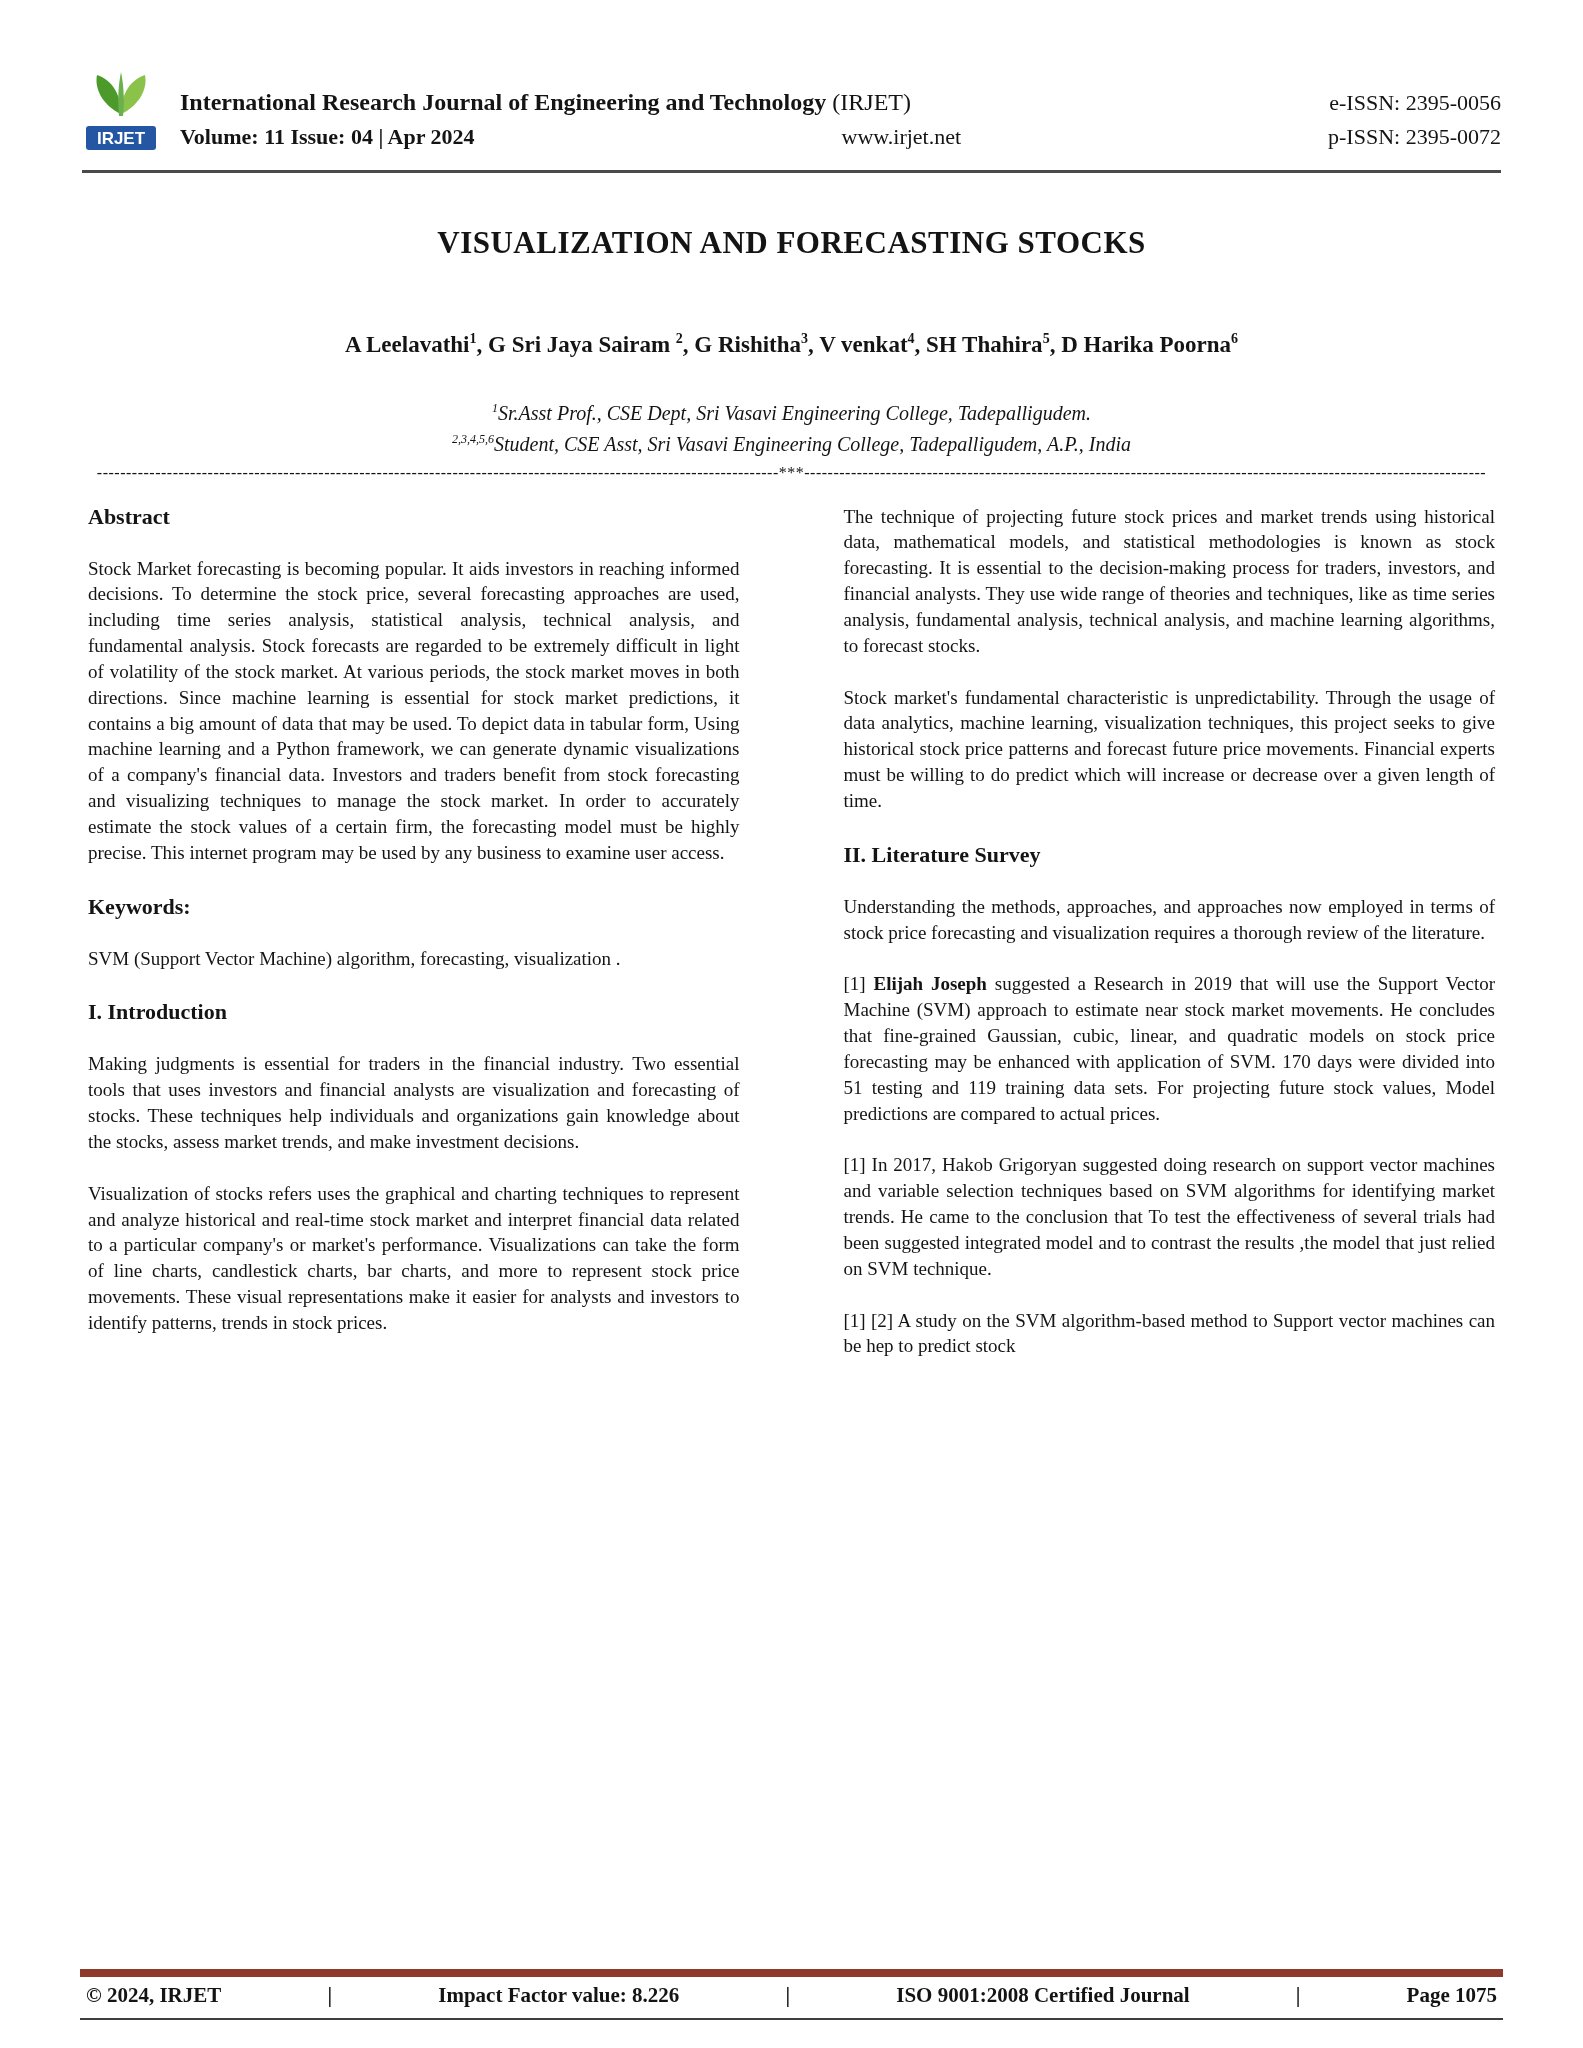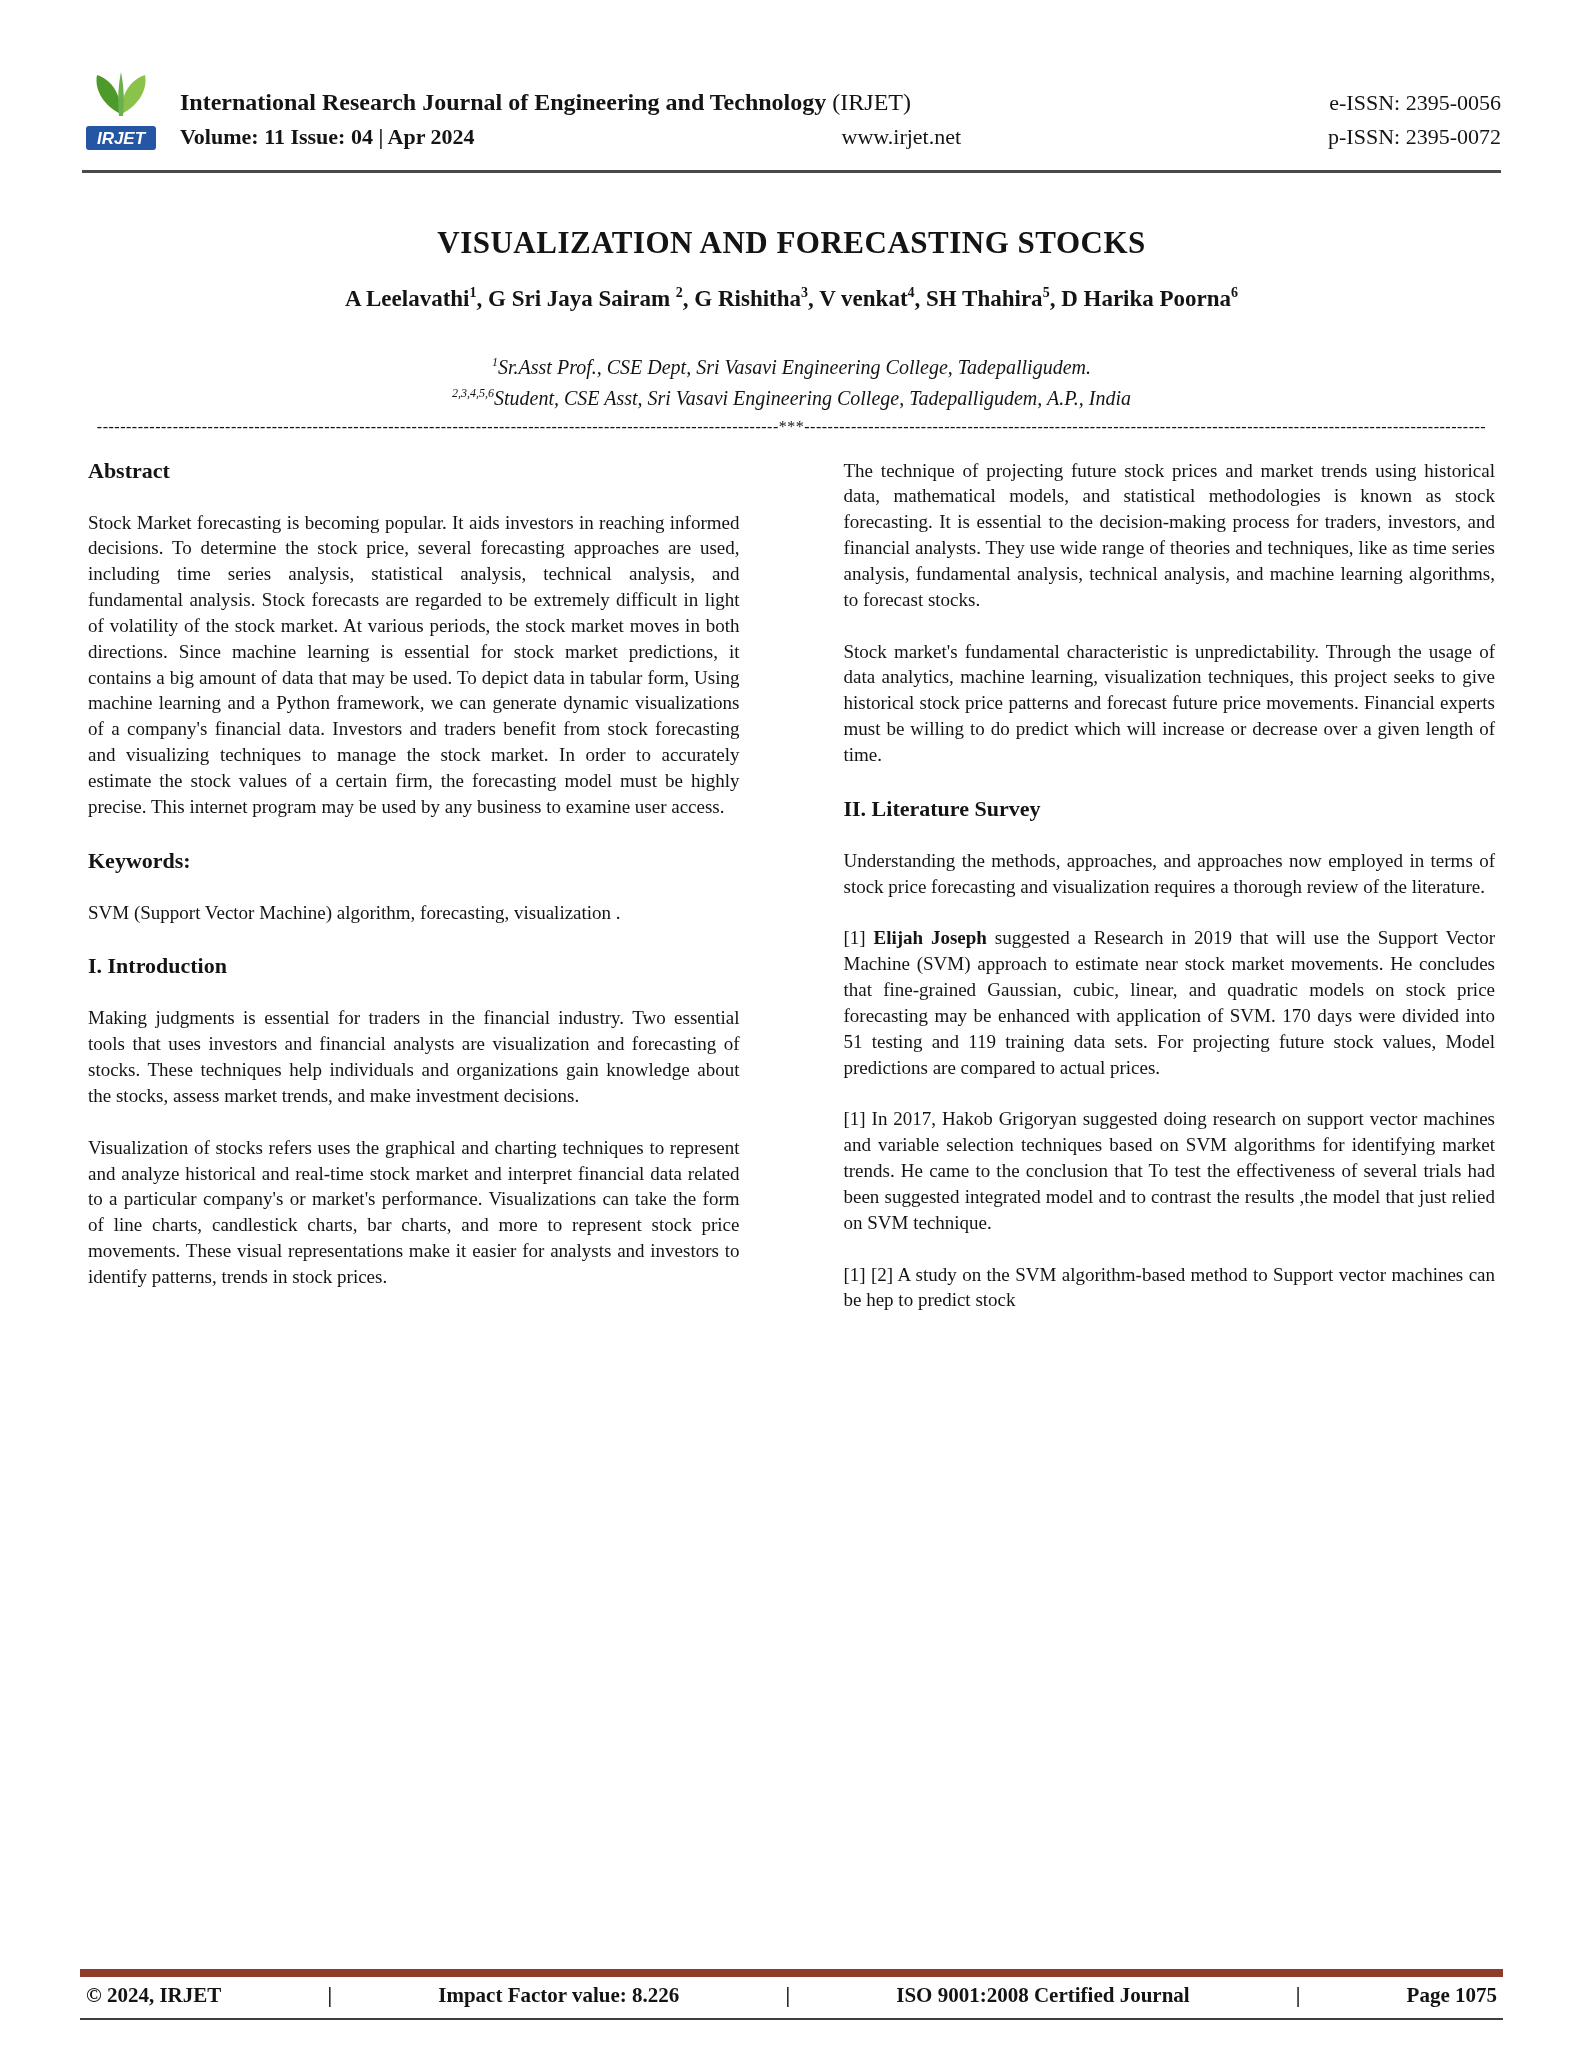--- a/index.html
+++ b/index.html
@@ -14,39 +14,39 @@
     color: #141414;
     overflow: hidden;
   }
   
   .header-wrap {
     margin: 70px 82px 0 82px;
     border-bottom: 3px solid #4a4a4a;
     padding-bottom: 14px;
   }
   .header-inner { display: flex; align-items: center; gap: 20px; }
-  .logo { flex: 0 0 auto; width: 78px; text-align: left; font-style: italic; }
+  .logo { flex: 0 0 auto; width: 78px; text-align: left; }
   .header-text { flex: 1 1 auto; }
   .header-row1 { display: flex; align-items: flex-end; justify-content: space-between; margin-top: 12px; }
   .header-row2 { display: flex; align-items: baseline; justify-content: space-between; margin-top: 8px; }
   .journal-name { font-size: 24px; }
   .journal-name .jn-bold { font-weight: bold; }
   .issn { font-size: 22px; }
   .volume { font-size: 22px; font-weight: bold; }
   .website { font-size: 22px; }
   
   .paper-title {
     margin-top: 52px;
     text-align: center;
     font-size: 31px;
     font-weight: bold;
     letter-spacing: 0.5px;
   }
   .authors-line {
-    margin-top: 24px;
+    margin-top: 70px;
     text-align: center;
     font-size: 23px;
     font-weight: bold;
   }
   .authors-line sup { font-size: 14px; }
   .affiliations {
     margin-top: 40px;
     text-align: center;
     font-style: italic;
     font-size: 20px;

